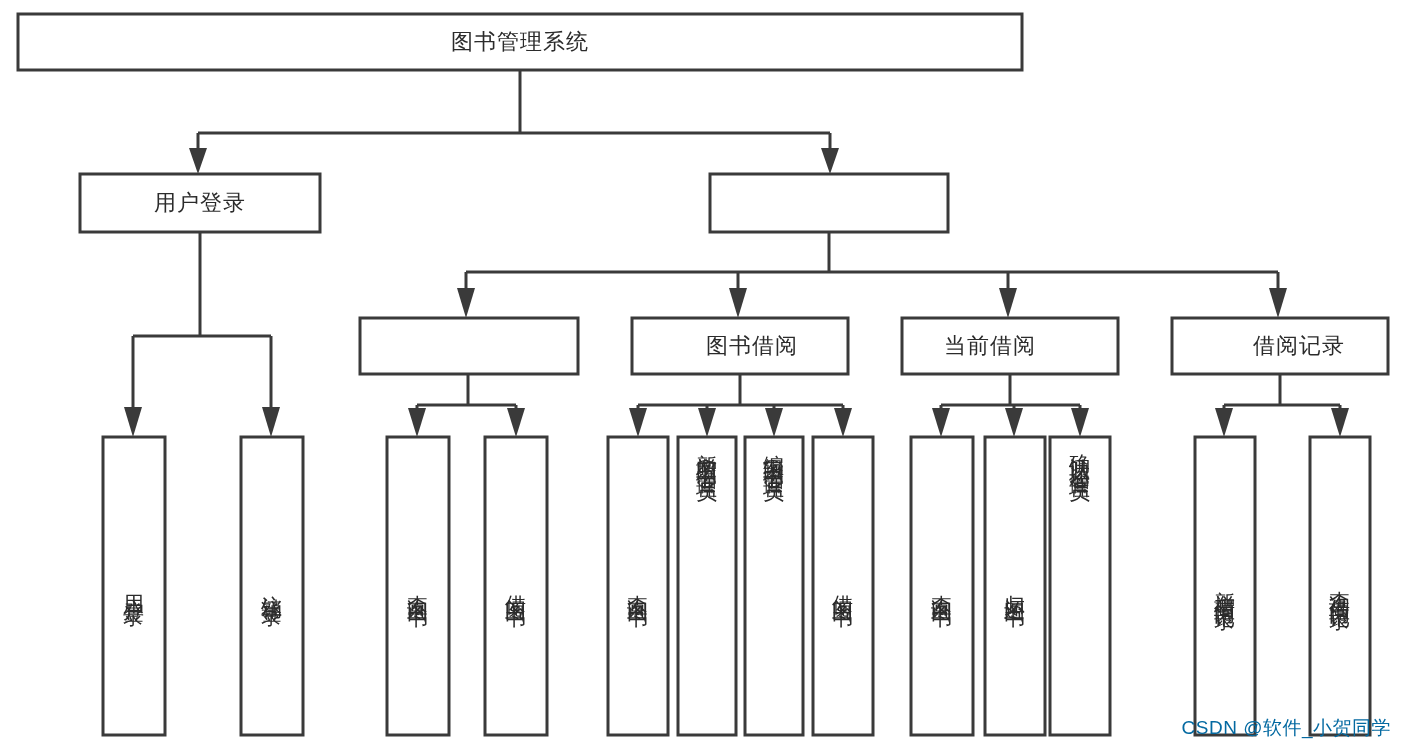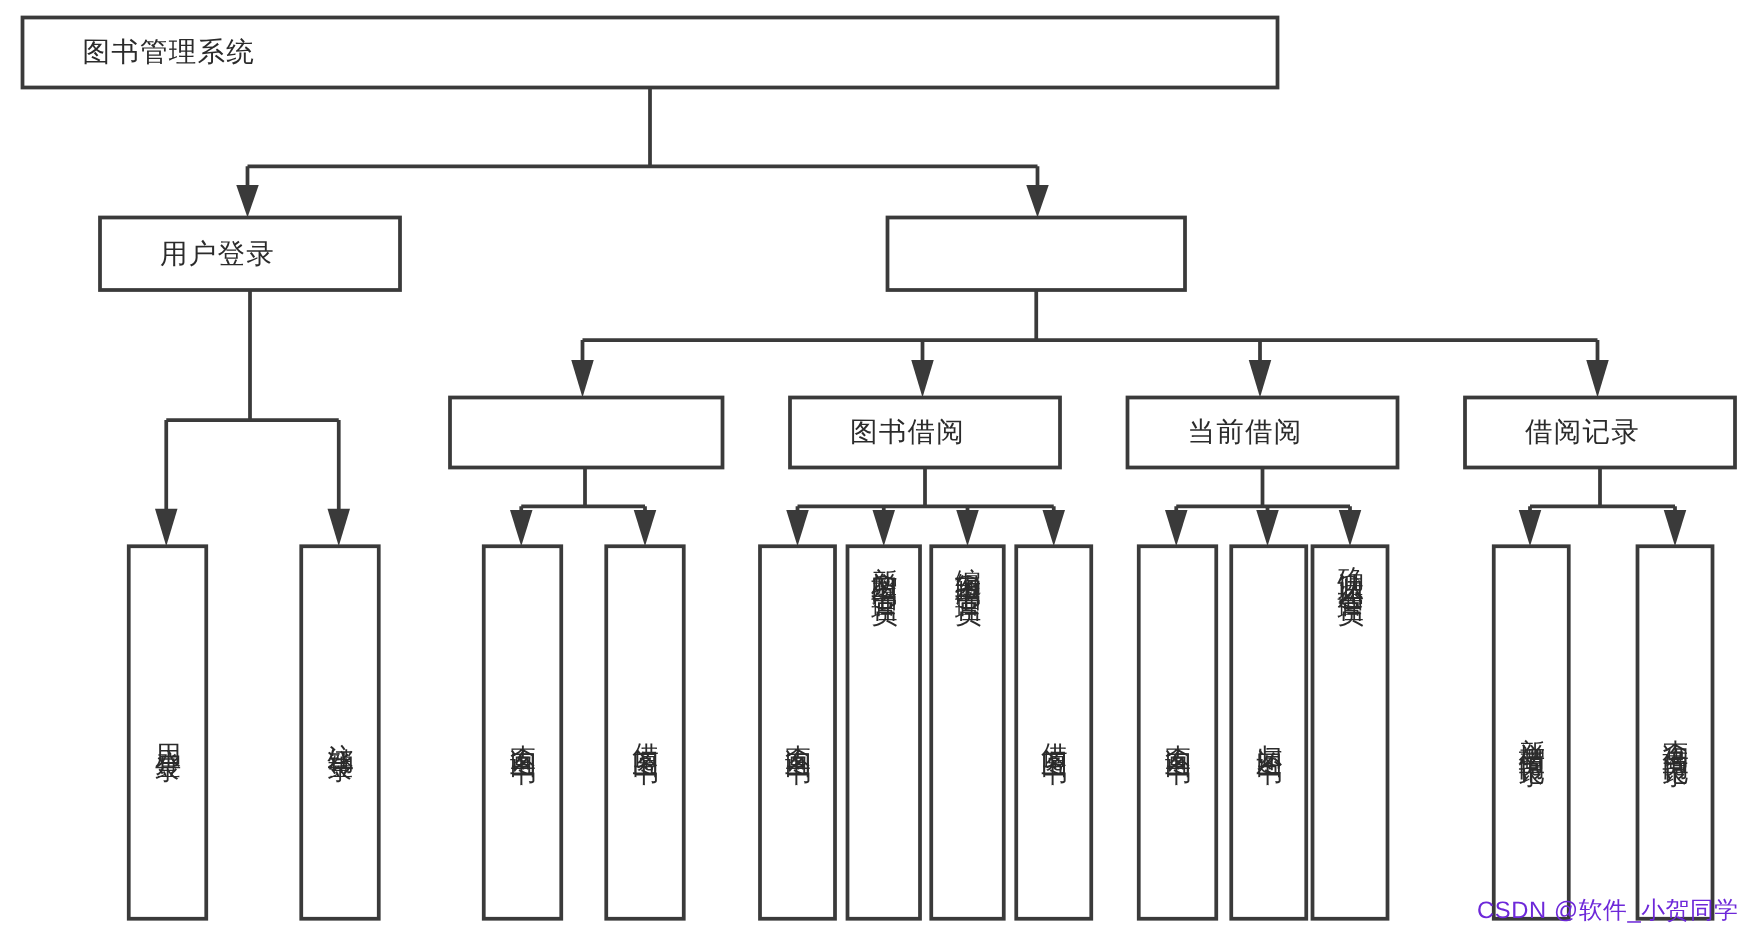--- a/index.html
+++ b/index.html
@@ -56,37 +56,37 @@
     font-size: 21px;
     line-height: 1;
     letter-spacing: 4px;
     color: #2b2b2b;
     white-space: nowrap;
   }
   .hlabel-wrap {
     position: absolute;
     display: flex;
     align-items: center;
+    justify-content: center;
     pointer-events: none;
-    padding-left: 48px;
   }
   .hlabel-text {
     font-family: "Liberation Sans", "DejaVu Sans", sans-serif;
     font-size: 22px;
     color: #2b2b2b;
     white-space: nowrap;
     letter-spacing: 1px;
   }
   #watermark {
     position: absolute;
     right: 14px;
     bottom: 6px;
     font-family: "Liberation Sans", "DejaVu Sans", sans-serif;
     font-size: 19px;
-    color: #6d28d9;
+    color: #0369a1;
     white-space: nowrap;
     letter-spacing: 0.5px;
   }
 </style>
 </head>
 <body>
 
 <div id="diagram-root">
 
   <svg id="flow-svg" viewBox="0 0 1405 747">

